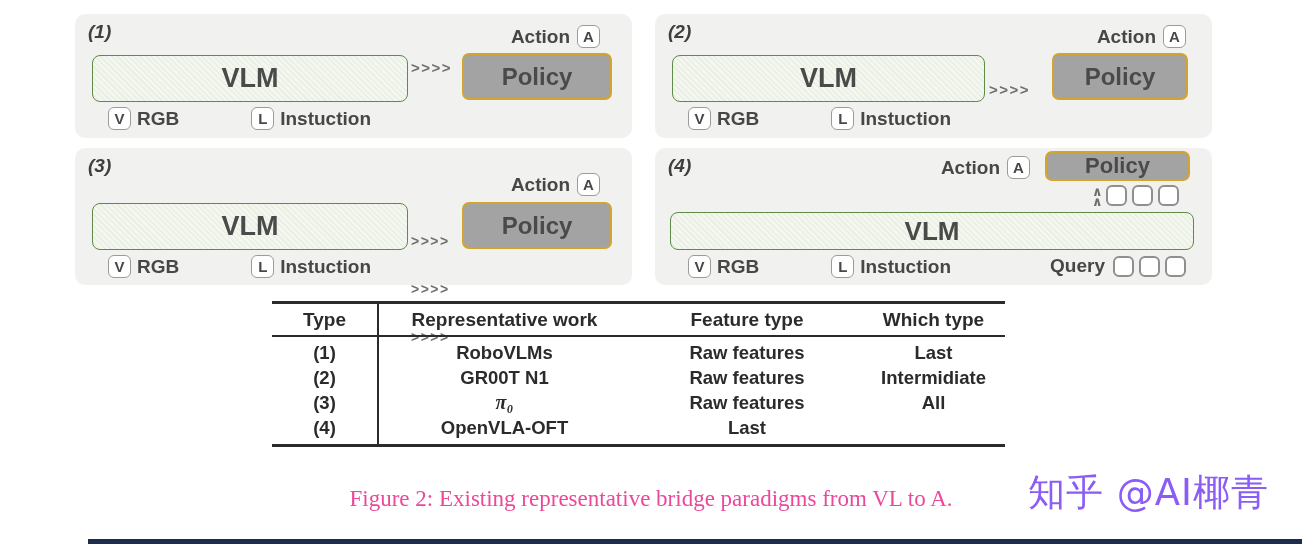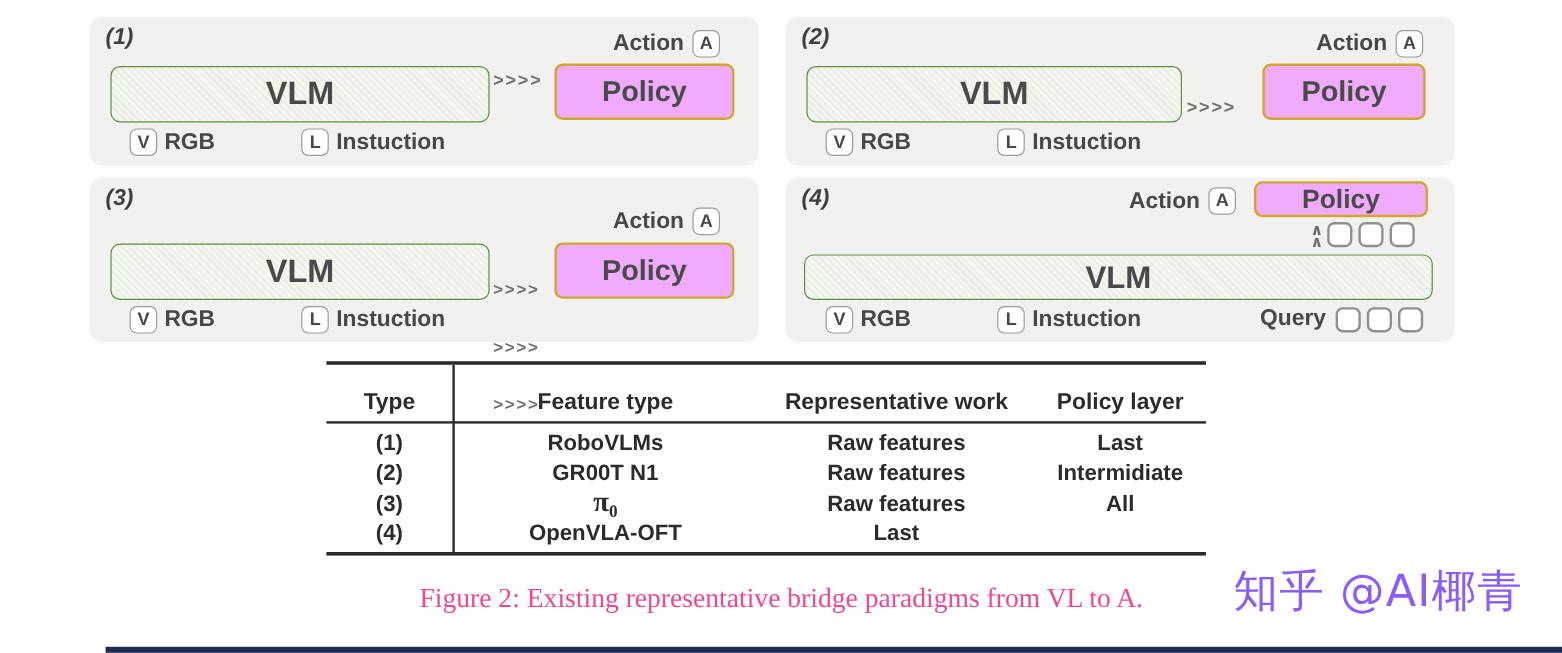--- a/index.html
+++ b/index.html
@@ -9,38 +9,38 @@
   }
   .panel{position:absolute;background:#f1f1ef;border-radius:10px;}
   .pid{position:absolute;left:13px;top:7px;font-style:italic;font-weight:700;font-size:19px;color:#3f3f3f;}
   .action-group{position:absolute;display:flex;align-items:center;gap:7px;font-weight:700;font-size:19px;color:#474747;}
   .tag{display:inline-flex;align-items:center;justify-content:center;width:23px;height:23px;background:#fff;
        border:1.7px solid #9b9b9b;border-radius:6px;font-weight:700;font-size:15px;color:#474747;box-sizing:border-box;}
   .vlm{position:absolute;border:1.8px solid #5f8a48;border-radius:8px;
        background:#f4f7ef;
        background-image:repeating-linear-gradient(45deg,rgba(115,145,85,.08) 0 1.5px,transparent 1.5px 4px);
        display:flex;align-items:center;justify-content:center;font-weight:700;font-size:27px;color:#4a4a4a;box-sizing:border-box;}
-  .policy{position:absolute;border:2px solid #d2a62e;border-radius:7px;background:#f0abfc;
+  .policy{position:absolute;border:2px solid #d2a62e;border-radius:7px;background:#a3a3a3;
        display:flex;align-items:center;justify-content:center;font-weight:700;font-size:24px;color:#4a4a4a;box-sizing:border-box;}
   .chev{position:absolute;color:#6e6e6e;font-weight:700;font-size:15px;letter-spacing:1.5px;line-height:15px;white-space:pre;}
   .chev.multi span{display:block;}
   .io-row{position:absolute;display:flex;align-items:center;gap:6px;font-weight:700;font-size:19px;color:#474747;}
   .io-gap{width:60px;}
   .sq{width:21px;height:21px;border:2px solid #8f8f8f;border-radius:6px;background:#fff;box-sizing:border-box;}
   .sq-row{position:absolute;display:flex;gap:5px;align-items:center;}
   .caret-col{position:absolute;display:flex;flex-direction:column;color:#6e6e6e;font-weight:700;font-size:13px;line-height:10px;}
   
   .fig-table{position:absolute;left:272px;top:301px;width:733px;
        border-top:3.5px solid #2b2b2b;border-bottom:3.5px solid #2b2b2b;color:#2b2b2b;}
   .t-head,.t-row{display:grid;grid-template-columns:105px 255px 230px 143px;align-items:center;text-align:center;}
-  .t-head{height:31px;border-bottom:2px solid #2b2b2b;font-weight:700;font-size:19px;margin-top:16px;}
+  .t-head{height:31px;border-bottom:2px solid #2b2b2b;font-weight:700;font-size:19px;}
   .t-row{height:25px;font-weight:700;font-size:18.5px;}
   .t-body{padding:3px 0 4px 0;}
   .v-div{position:absolute;left:105px;top:0;bottom:0;width:1.6px;background:#2b2b2b;}
-  .pi-cell{font-family:"Liberation Serif","DejaVu Serif",serif;font-size:24px;}
+  .pi-cell{font-style:italic;font-family:"Liberation Serif","DejaVu Serif",serif;font-size:20px;}
   .caption{position:absolute;left:0;top:486px;width:1302px;text-align:center;
        font-family:"Liberation Serif","DejaVu Serif",serif;font-size:23px;color:#ec4899;}
   .watermark{position:absolute;left:1028px;top:468px;font-size:37px;color:#8b5cf6;
        font-family:"DejaVu Sans",sans-serif;letter-spacing:1px;text-shadow:2px 2px 0 #ffffff;white-space:nowrap;}
   .bottom-bar{position:absolute;left:88px;bottom:0;width:1214px;height:5px;background:#1d2b4c;}
 </style>
 </head>
 <body>
 
 <div class="panel" style="left:75px;top:14px;width:557px;height:124px;">
@@ -130,23 +130,23 @@
     <span class="sq"></span>
     <span class="sq"></span>
     <span class="sq"></span>
   </div>
 </div>
 
 <div class="fig-table">
   <div class="v-div"></div>
   <div class="t-head">
     <span>Type</span>
+    <span>Representative work</span>
     <span>Feature type</span>
-    <span>Representative work</span>
-    <span>Policy layer</span>
+    <span>Which type</span>
   </div>
   <div class="t-body">
     <div class="t-row">
       <span>(1)</span>
       <span>RoboVLMs</span>
       <span>Raw features</span>
       <span>Last</span>
     </div>
     <div class="t-row">
       <span>(2)</span>

